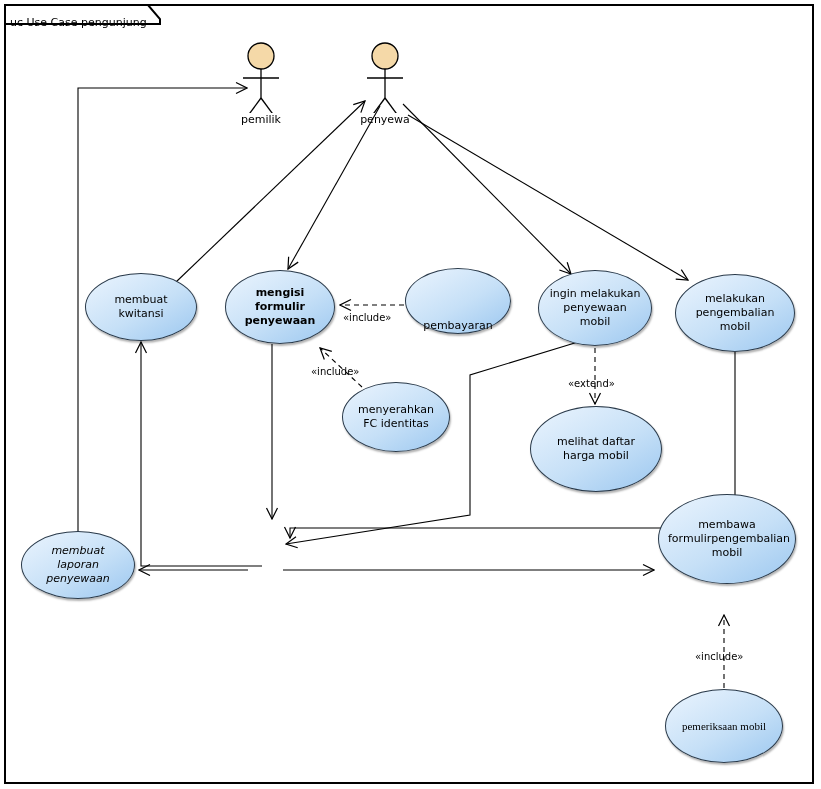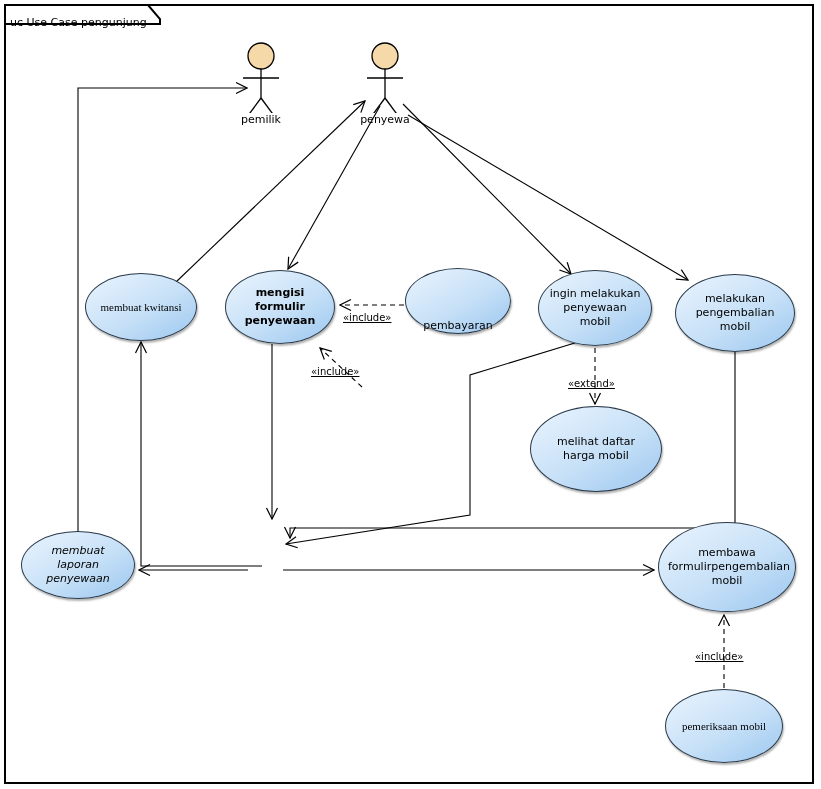--- a/index.html
+++ b/index.html
@@ -82,21 +82,20 @@
     font-size: 11px;
     color: #000000;
     white-space: nowrap;
   }
   .stereotype {
     position: absolute;
     font-size: 10px;
     color: #000000;
     white-space: nowrap;
     background: transparent;
-    text-decoration: underline;
   }
 </style>
 </head>
 <body>
 
 <div id="canvas">
 
   <div class="frame"></div>
 
   <svg class="layer">
@@ -150,50 +149,53 @@
       <line x1="404" y1="305" x2="340" y2="305" marker-end="url(#oarrow)"></line>
 
       <line x1="362" y1="387" x2="320" y2="348" marker-end="url(#oarrow)"></line>
 
       <line x1="595" y1="348" x2="595" y2="404" marker-end="url(#oarrow)"></line>
 
       <line x1="724" y1="688" x2="724" y2="615" marker-end="url(#oarrow)"></line>
     </g>
   </svg>
 
-  <div class="usecase" style="left:85px; top:273px; width:112px; height:68px;font-family:Liberation Serif, serif;">
+  <div class="usecase" style="left:85px; top:273px; width:112px; height:68px;">
     <span>membuat kwitansi</span>
   </div>
 
   <div class="usecase" style="left:225px; top:270px; width:110px; height:74px;font-weight:bold;">
     <span>mengisi formulir penyewaan</span>
   </div>
 
   <div class="usecase" style="left:405px; top:268px; width:106px; height:66px;align-items:flex-end;">
     <span>pembayaran</span>
   </div>
 
   <div class="usecase" style="left:675px; top:274px; width:120px; height:78px;">
     <span>melakukan pengembalian mobil</span>
   </div>
 
   <div class="usecase" style="left:538px; top:270px; width:114px; height:76px;">
     <span>ingin melakukan penyewaan mobil</span>
   </div>
 
+  <div class="usecase" style="left:342px; top:382px; width:108px; height:70px;">
+    <span>menyerahkan FC identitas</span>
+  </div>
 
   <div class="usecase" style="left:530px; top:406px; width:132px; height:86px;">
     <span>melihat daftar harga mobil</span>
   </div>
 
   <div class="usecase" style="left:21px; top:531px; width:114px; height:68px;font-style:italic;">
     <span>membuat laporan penyewaan</span>
   </div>
 
-  <div class="usecase" style="left:658px; top:522px; width:138px; height:90px;">
+  <div class="usecase" style="left:658px; top:494px; width:138px; height:90px;">
     <span>membawa formulirpengembalian mobil</span>
   </div>
 
   <div class="usecase" style="left:665px; top:689px; width:118px; height:74px;font-family:Liberation Serif, serif;">
     <span>pemeriksaan mobil</span>
   </div>
 
   <div class="stereotype" style="left:343px; top:312px;">«include»</div>
   <div class="stereotype" style="left:311px; top:366px;">«include»</div>
   <div class="stereotype" style="left:568px; top:378px;">«extend»</div>

